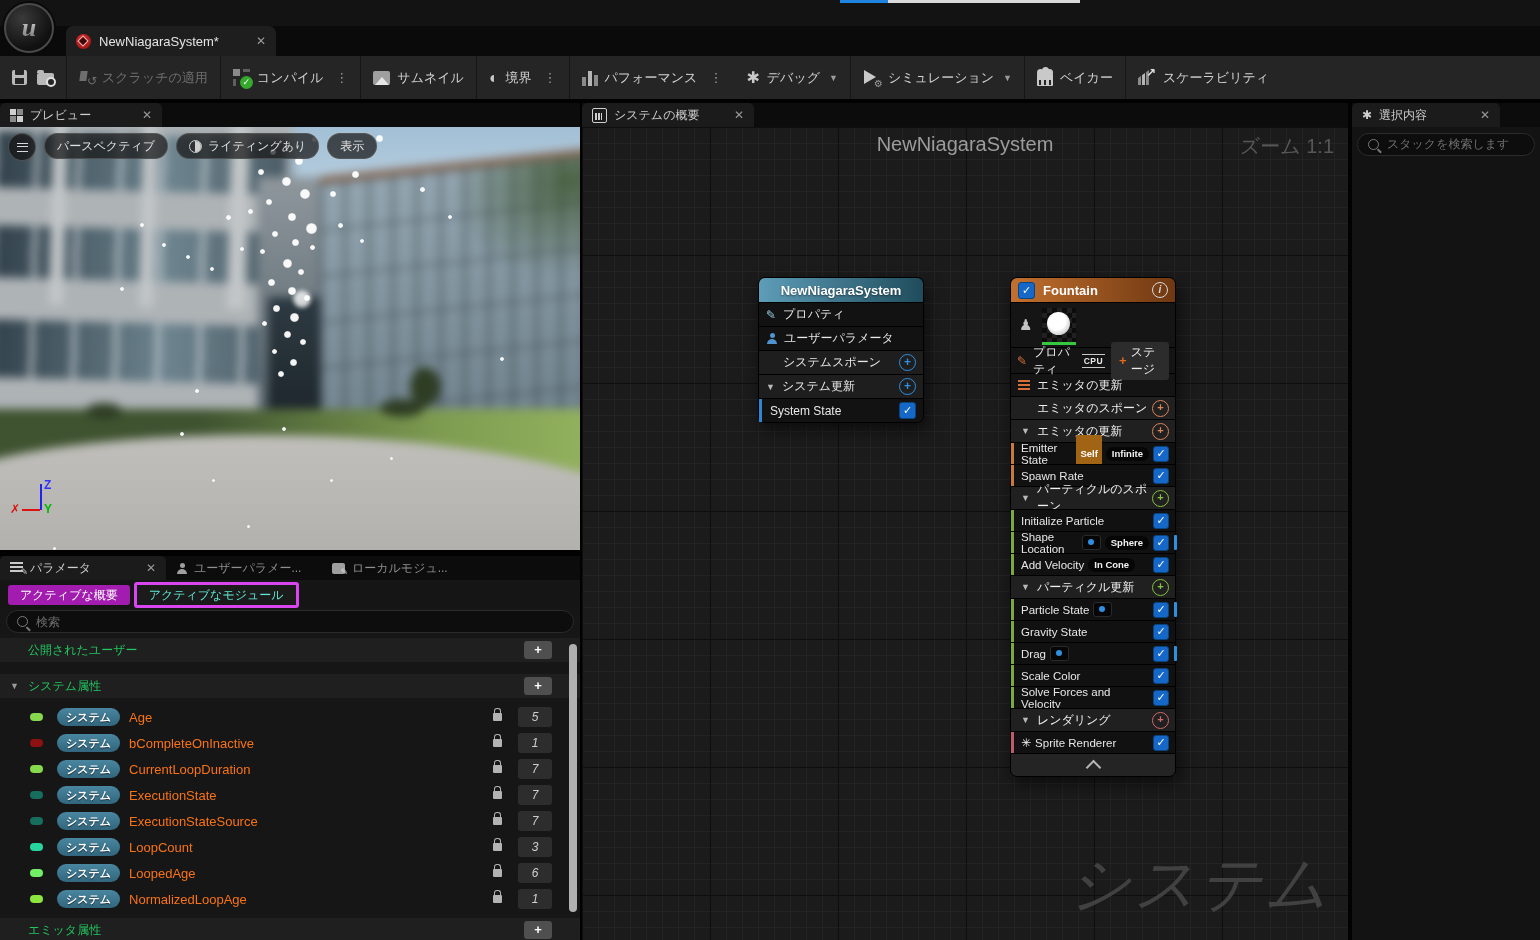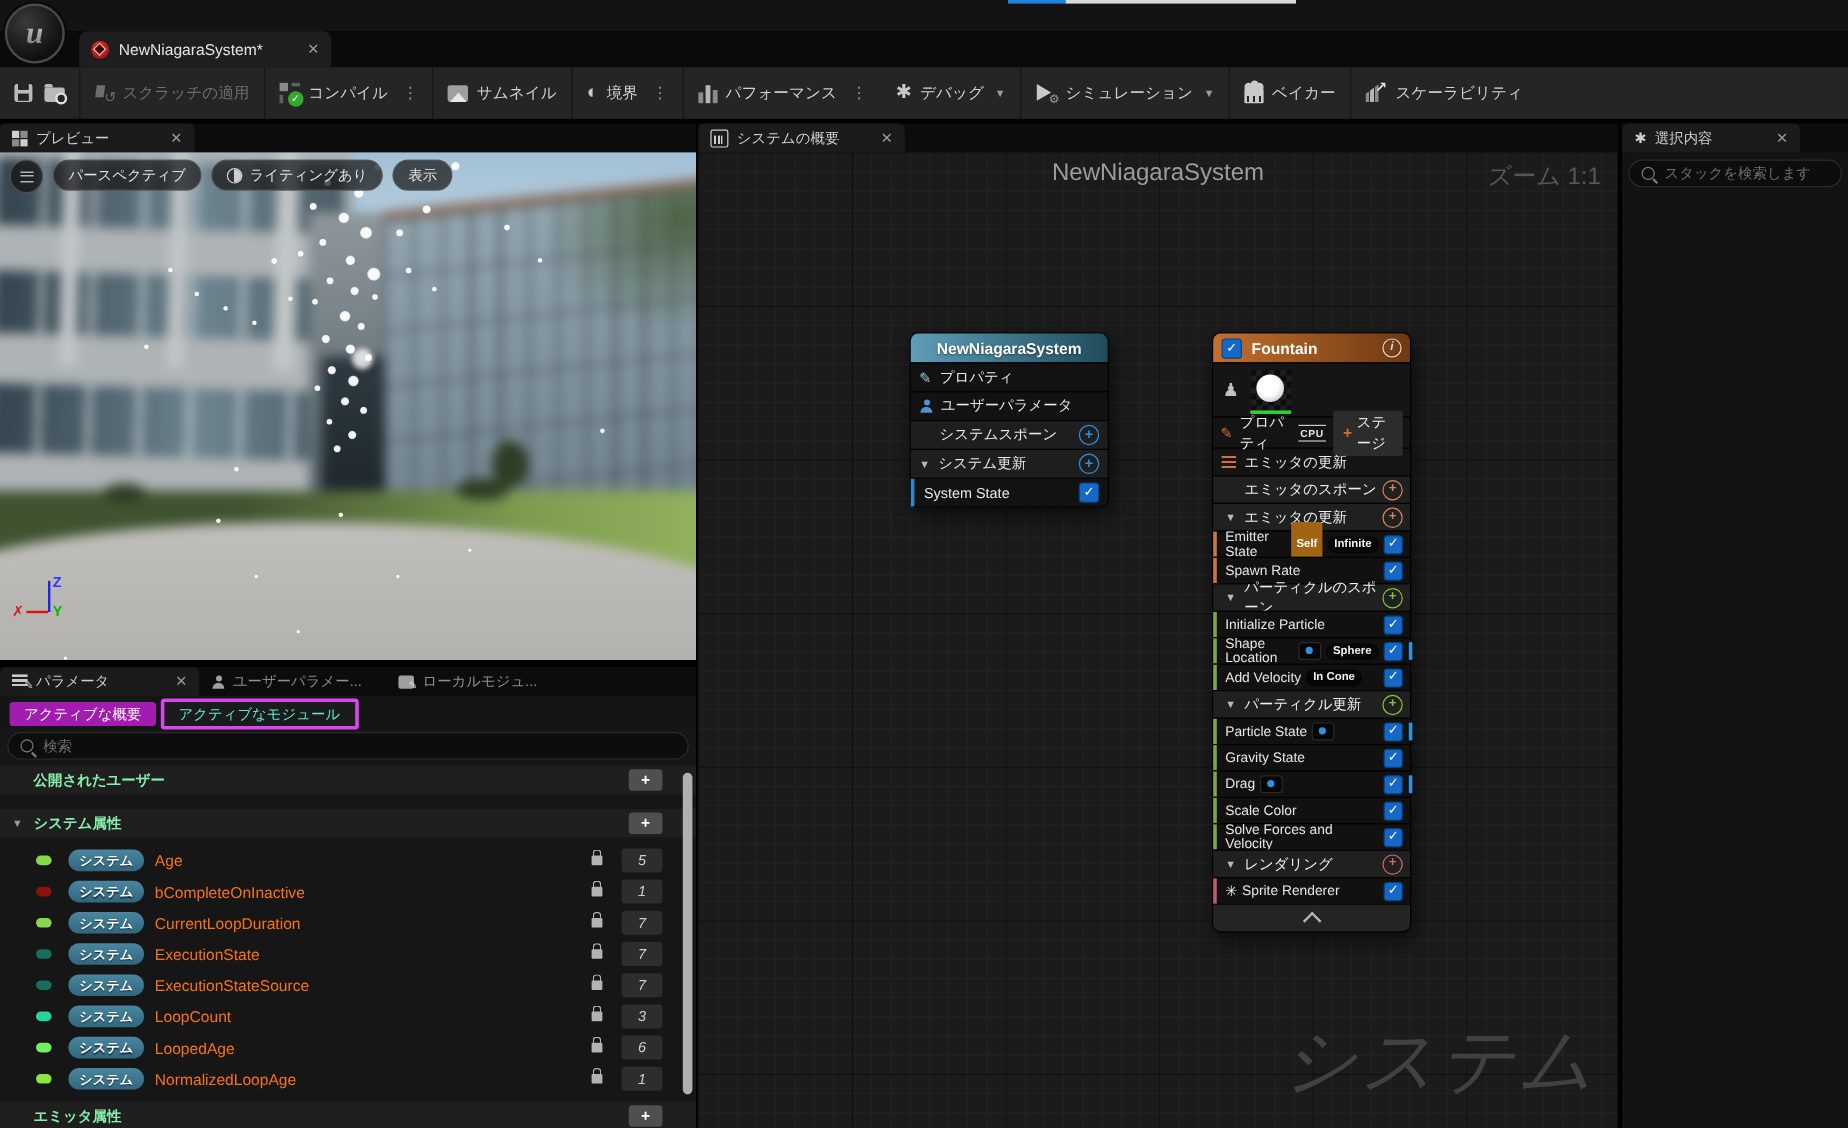--- a/index.html
+++ b/index.html
@@ -126,21 +126,21 @@
   .gz-lx{position:absolute;left:-4px;top:20px;color:#dd1111;font-weight:bold;font-size:12px;}
   
   .ppanel{left:0;top:556px;width:580px;height:384px;background:#161616;}
   .ptoggles{position:absolute;left:0;top:26px;width:100%;height:26px;background:#151515;display:flex;align-items:center;gap:4px;padding-left:8px;box-sizing:border-box;}
   .tgl{height:20px;border-radius:3px;display:flex;align-items:center;padding:0 12px;font-size:12px;}
   .tgl.on{background:#a21caf;color:#fff;}
   .tgl.off{background:#1b1b1b;border:3px solid #d946ef;color:#5eead4;}
   .plist{position:absolute;left:0;top:82px;right:0;bottom:0;overflow:hidden;}
   .sechead{display:flex;align-items:center;height:24px;background:#1f1f1f;margin-bottom:6px;padding:0 0 0 28px;position:relative;}
   .sechead .arr{position:absolute;left:10px;color:#9a9a9a;font-size:9px;}
-  .sechead b{font-size:12px;color:#86efac;font-weight:bold;}
+  .sechead b{font-size:12px;color:#22c55e;font-weight:normal;}
   .plusbtn{margin-left:auto;margin-right:28px;width:28px;height:18px;background:#4f4f4f;border-radius:3px;color:#fff;
         font-weight:bold;text-align:center;line-height:18px;font-size:13px;}
   .prow{display:flex;align-items:center;height:26px;padding-left:30px;position:relative;}
   .pdot{width:13px;height:8px;border-radius:4px;flex:0 0 auto;}
   .pbadge{margin-left:14px;background:linear-gradient(#49869f,#31667e);border-radius:9px;padding:1.5px 9px;
         color:#fff;font-size:11px;font-weight:bold;text-shadow:0 1px 1px rgba(0,0,0,.6);}
   .pname{margin-left:9px;color:#f97316;font-size:13px;}
   .plock{margin-left:auto;width:9px;height:8px;background:#b3b3b3;border-radius:1px;position:relative;flex:0 0 auto;}
   .plock::before{content:'';position:absolute;top:-5px;left:1px;width:5px;height:5px;border:1.5px solid #b3b3b3;border-bottom:none;border-radius:3px 3px 0 0;}
   .pcount{margin-left:16px;margin-right:28px;width:34px;text-align:center;background:#2d2d2d;border-radius:3px;

